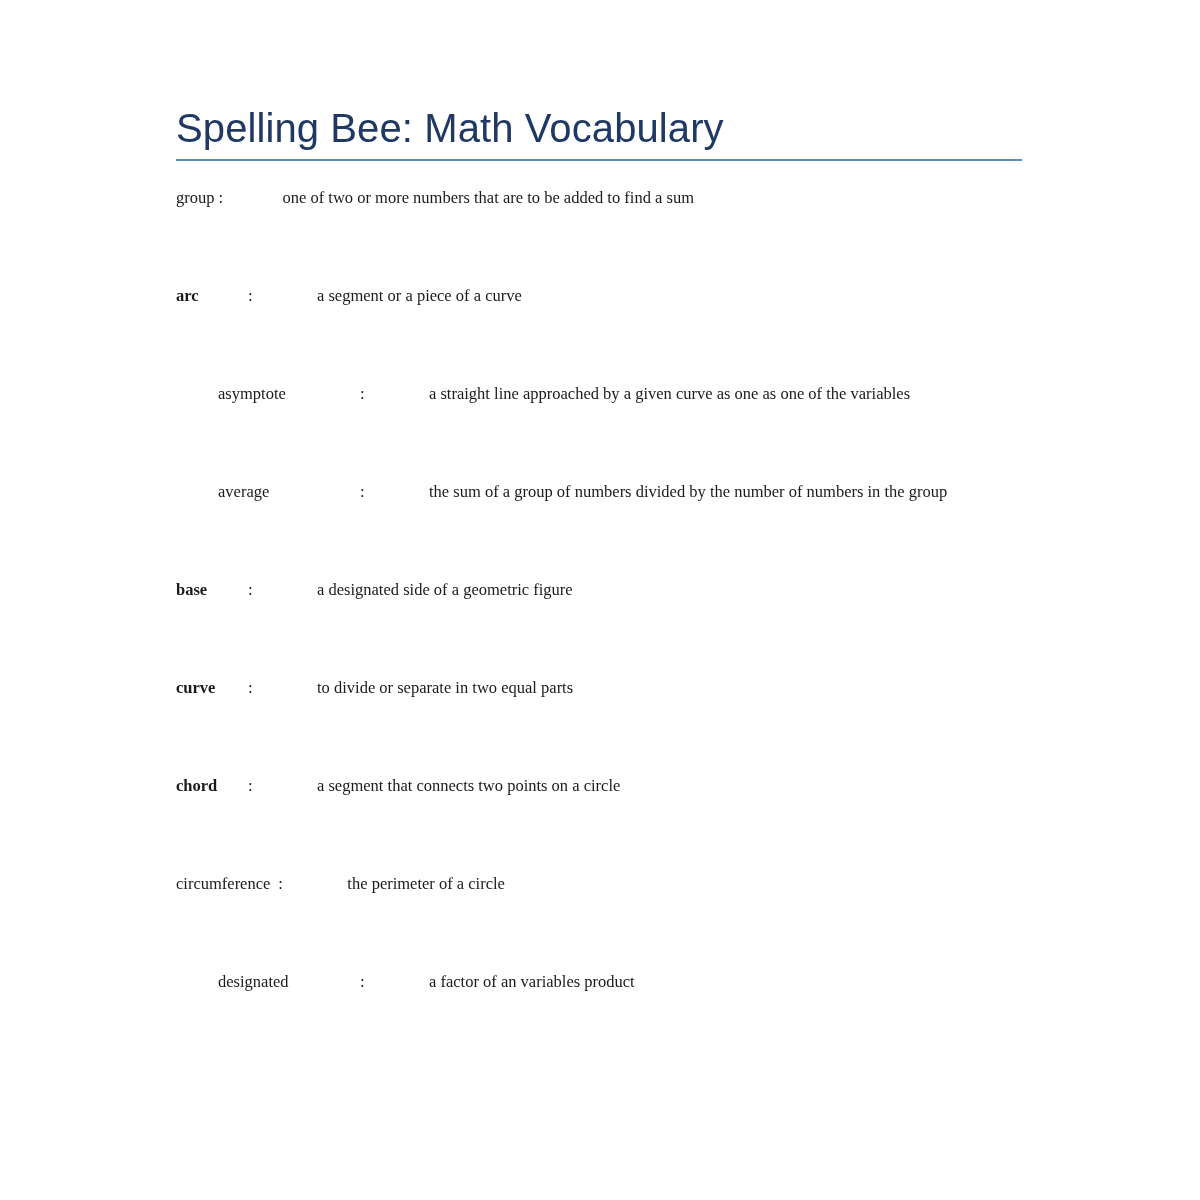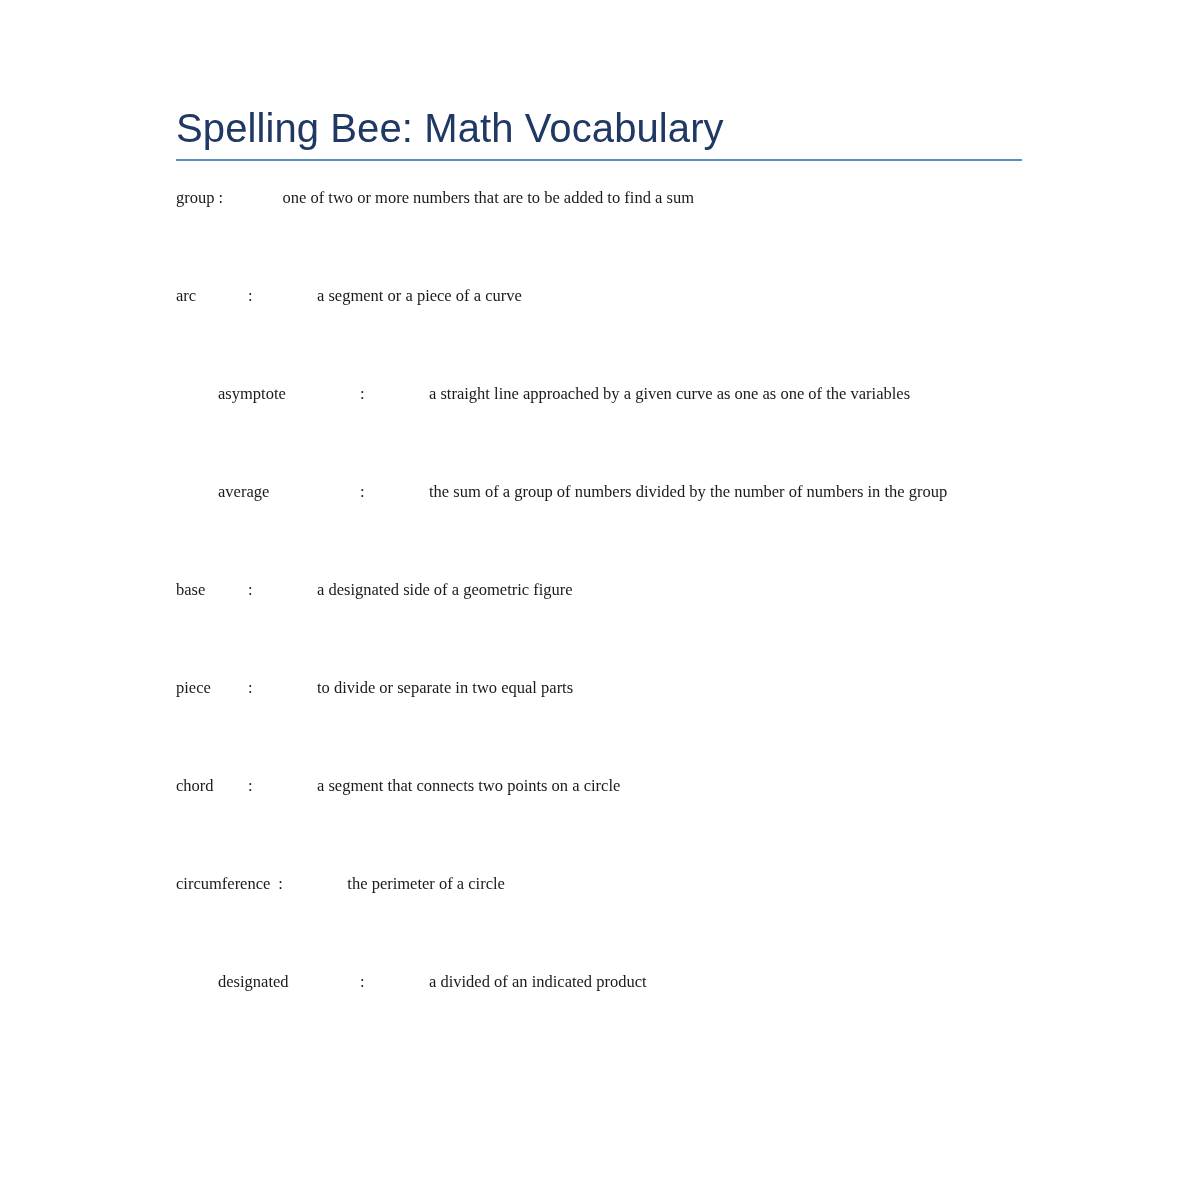--- a/index.html
+++ b/index.html
@@ -96,21 +96,21 @@
     display: inline;
     vertical-align: top;
   }
 
   
   
   .tabs-adjacent .term   { width: auto; padding-right: 4px; }
   .tabs-adjacent .colon  { width: 64px; }
 
   
-  .tabs-near .term   { width: 72px; }
+  .tabs-near .term   { width: 72px; font-weight: bold; }
   .tabs-near .colon  { width: 69px; }
 
   
   .tabs-far .term   { width: 142px; margin-left: 42px; }
   .tabs-far .colon  { width: 69px; }
 
   
   .tabs-long .term   { width: auto; padding-right: 8px; }
   .tabs-long .colon  { width: 69px; }
 </style>
@@ -135,26 +135,26 @@
       <div class="vocab-entry tabs-far">
         <span class="entry-line"><span class="term">asymptote</span><span class="colon">:</span><span class="definition">a straight line approached by a given curve as one as one of the variables</span></span>
       </div>
       <div class="vocab-entry tabs-far">
         <span class="entry-line"><span class="term">average</span><span class="colon">:</span><span class="definition">the sum of a group of numbers divided by the number of numbers in the group</span></span>
       </div>
       <div class="vocab-entry tabs-near">
         <span class="entry-line"><span class="term">base</span><span class="colon">:</span><span class="definition">a designated side of a geometric figure</span></span>
       </div>
       <div class="vocab-entry tabs-near">
-        <span class="entry-line"><span class="term">piece</span><span class="colon">:</span><span class="definition">to divide or separate in two equal parts</span></span>
+        <span class="entry-line"><span class="term">curve</span><span class="colon">:</span><span class="definition">to divide or separate in two equal parts</span></span>
       </div>
       <div class="vocab-entry tabs-near">
         <span class="entry-line"><span class="term">chord</span><span class="colon">:</span><span class="definition">a segment that connects two points on a circle</span></span>
       </div>
       <div class="vocab-entry tabs-long">
         <span class="entry-line"><span class="term">circumference</span><span class="colon">:</span><span class="definition">the perimeter of a circle</span></span>
       </div>
       <div class="vocab-entry tabs-far">
-        <span class="entry-line"><span class="term">designated</span><span class="colon">:</span><span class="definition">a divided of an indicated product</span></span>
+        <span class="entry-line"><span class="term">designated</span><span class="colon">:</span><span class="definition">a factor of an variables product</span></span>
       </div>
     </div>
 
 </div>
 
 </body></html>

